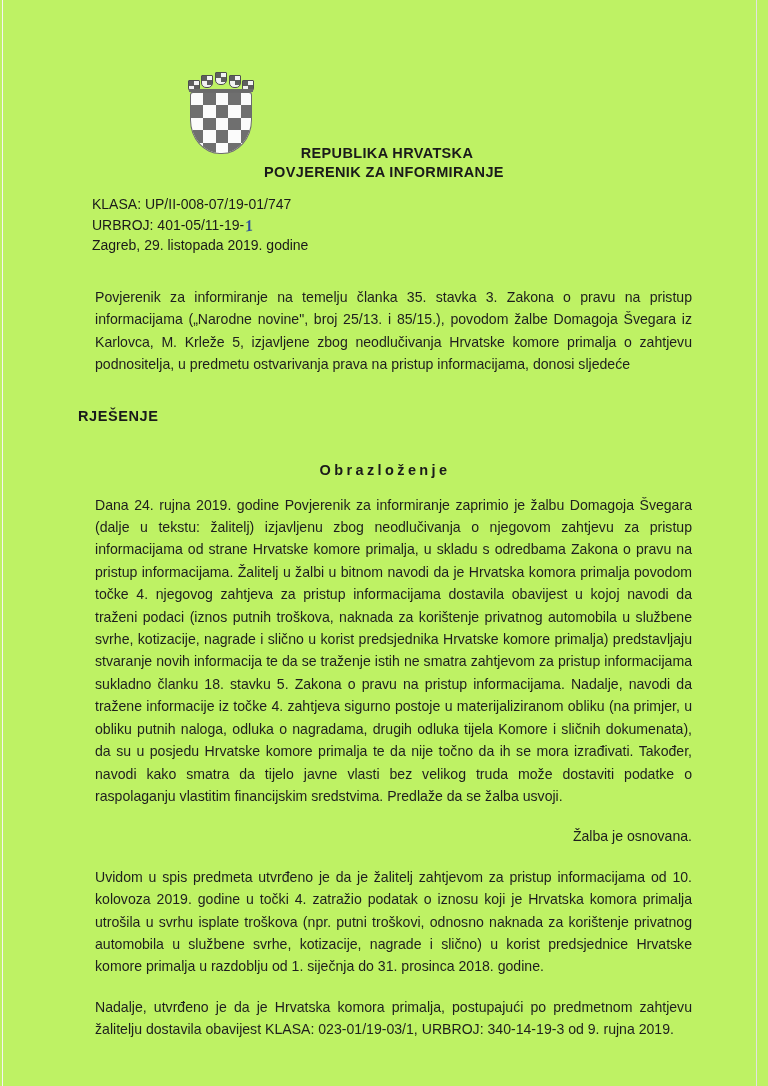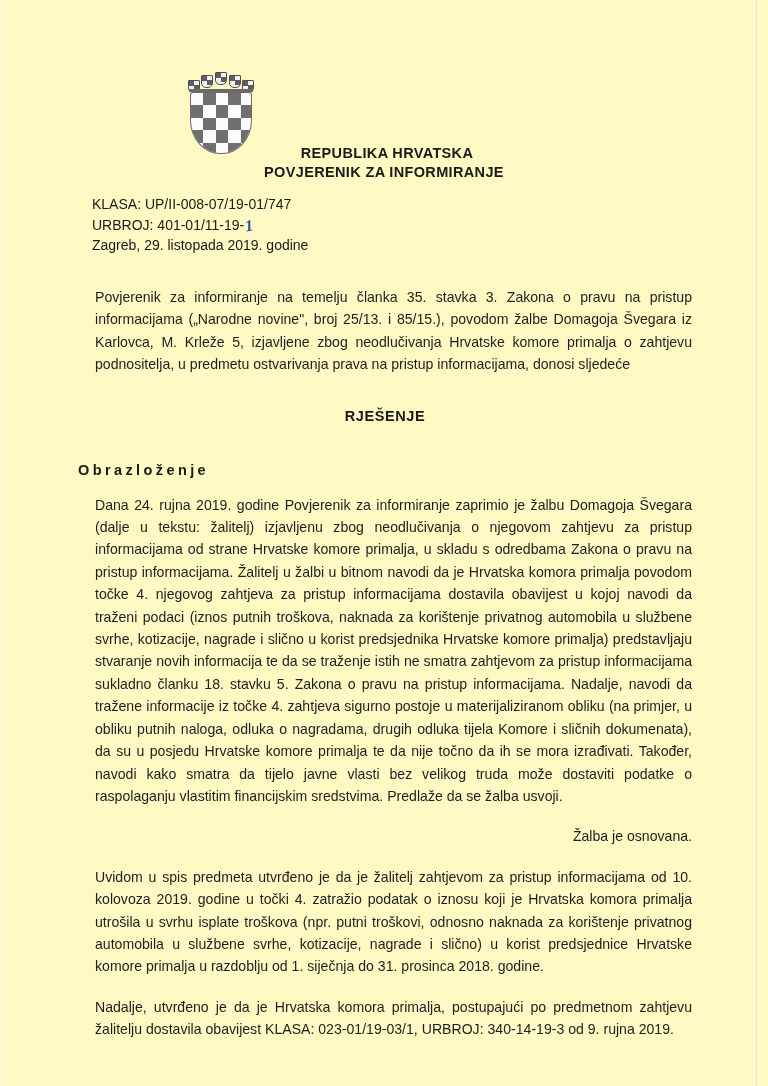--- a/index.html
+++ b/index.html
@@ -8,21 +8,21 @@
     background: #ffffff;
   }
   body {
     font-family: "Liberation Sans", sans-serif;
     color: #1c1c1c;
   }
   .page {
     position: relative;
     width: 768px;
     height: 1086px;
-    background: #fef9c3;
+    background: #bef264;
     overflow: hidden;
     box-sizing: border-box;
   }
   
   .scan-edge-right {
     position: absolute;
     top: 0;
     right: 11px;
     width: 1px;
     height: 1086px;
@@ -155,28 +155,29 @@
     text-align: justify;
     text-justify: inter-word;
     color: #1e1e1e;
     -webkit-hyphens: none;
     hyphens: none;
   }
   p.para.plain { text-align: right; }
 
   h2.heading-rjesenje {
     margin: 0 0 16px 0;
-    text-align: center;
+    text-align: left;
     font-size: 14.5px;
     font-weight: bold;
     letter-spacing: 0.6px;
     color: #1a1a1a;
   }
   h2.heading-obraz {
     margin: 0 0 16px 0;
+    text-align: center;
     font-size: 14.5px;
     font-weight: bold;
     letter-spacing: 3.4px;
     color: #1a1a1a;
   }
   .spacer-sm { height: 14px; }
   .spacer-md { height: 22px; }
 </style>
 </head>
 <body>
@@ -231,21 +232,21 @@
     <div class="line l2">POVJERENIK ZA INFORMIRANJE</div>
   </div>
 
   <div class="klasa-block">
     <div class="row">
       <span>KLASA:</span>
       <span>UP/II-008-07/19-01/747</span>
     </div>
     <div class="row">
       <span>URBROJ:</span>
-      <span>401-01/11-19-</span><span class="handwritten-num">1</span>
+      <span>401-05/11-19-</span><span class="handwritten-num">1</span>
     </div>
     <div class="row">Zagreb, 29. listopada 2019. godine</div>
   </div>
 
   <div class="body-wrap">
 
     <p class="para">Povjerenik za informiranje na temelju članka 35. stavka 3. Zakona o pravu na pristup informacijama („Narodne novine", broj 25/13. i 85/15.), povodom žalbe Domagoja Švegara iz Karlovca, M. Krleže 5, izjavljene zbog neodlučivanja Hrvatske komore primalja o zahtjevu podnositelja, u predmetu ostvarivanja prava na pristup informacijama, donosi sljedeće</p>
 
     <div class="spacer-sm"></div>
 

